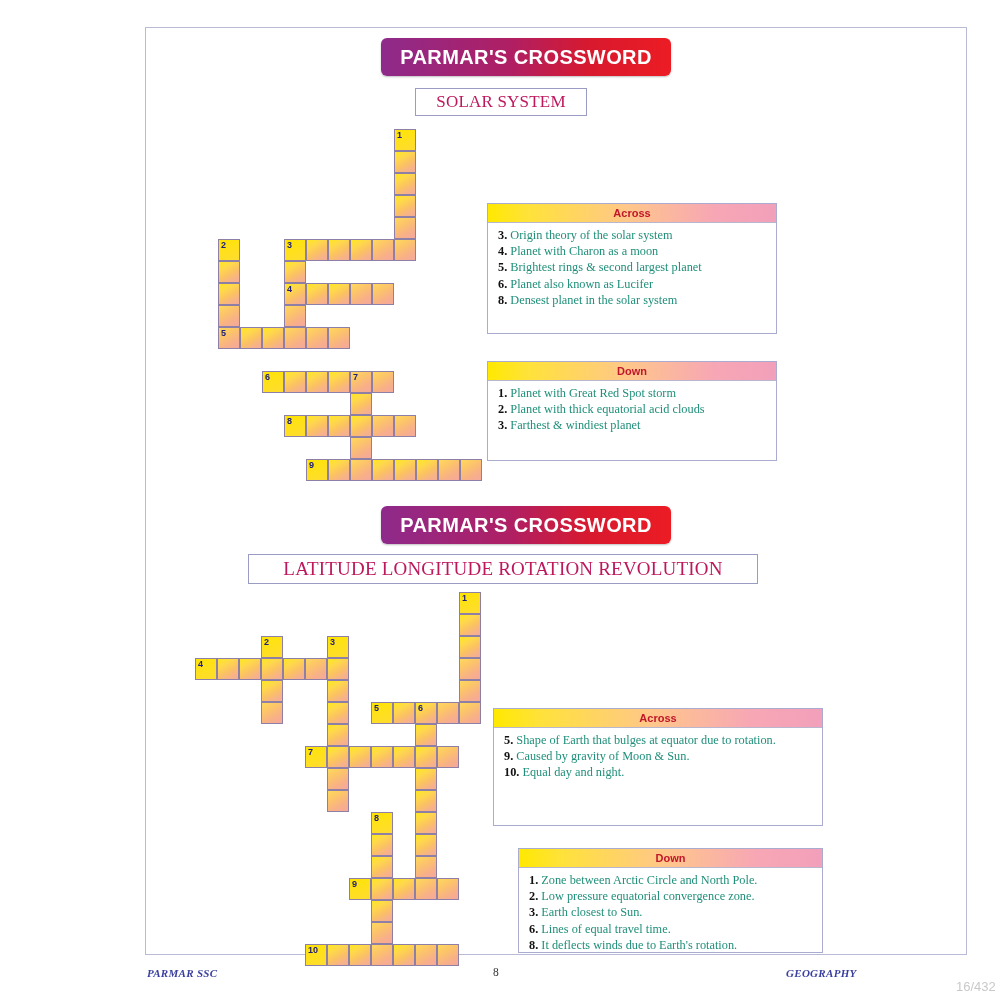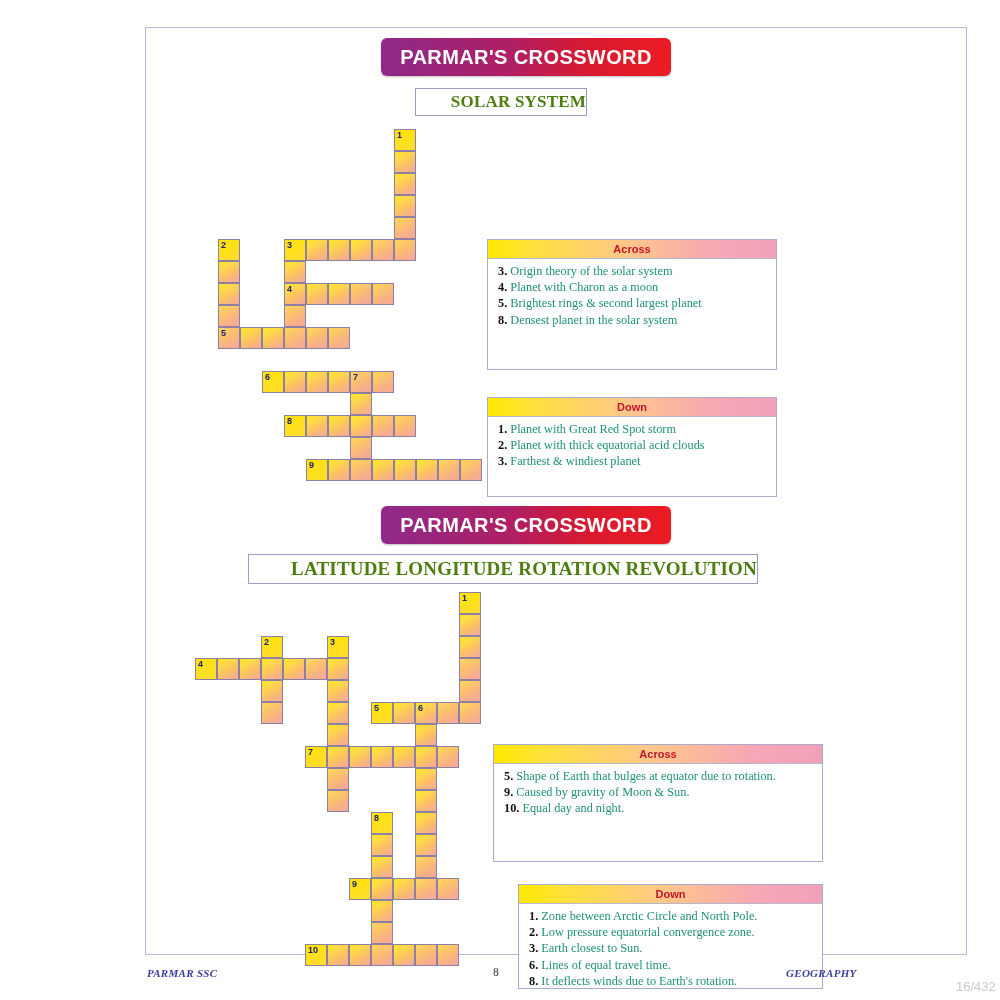--- a/index.html
+++ b/index.html
@@ -41,37 +41,36 @@
     justify-content: center;
     box-shadow: 0 1px 2px rgba(0,0,0,0.25);
     margin-left: 23px;
   }
 
   
   .subject-box {
     position: absolute;
     border: 1.5px solid #9a9cc4;
     background: #ffffff;
-    color: #4d7c0f;
+    color: #be185d;
     font-family: "Liberation Serif", serif;
-    font-weight: bold;
+    font-weight: normal;
     display: flex;
     align-items: center;
-    justify-content: flex-end;
+    justify-content: center;
     letter-spacing: 0.2px;
     box-sizing: border-box;
   }
 
   
   .clue-box {
     position: absolute;
     border: 1.2px solid #a9abcf;
     background: #ffffff;
     box-sizing: border-box;
-    margin-top: 36px;
   }
   .clue-head {
     height: 18px;
     background: linear-gradient(90deg, #ffe900 0%, #ffe23a 14%, #ffc78a 48%, #f7a7b4 78%, #f2a0bb 100%);
     color: #c0172a;
     font-family: "Liberation Sans", sans-serif;
     font-weight: bold;
     font-size: 11px;
     display: flex;
     align-items: center;
@@ -227,20 +226,21 @@
     <div class="cell pale" style="left: 438px; top: 459px;"></div>
     <div class="cell pale" style="left: 460px; top: 459px;"></div>
   </div>
 
 <div class="clue-box" id="across-box-1" style="left:487px; top:203px; width:290px; height:131px;">
   <div class="clue-head">Across</div>
   <div class="clue-list" id="across-list-1">
       <div class="clue-item"><span class="clue-num">3. </span><span>Origin theory of the solar system</span></div>
       <div class="clue-item"><span class="clue-num">4. </span><span>Planet with Charon as a moon</span></div>
       <div class="clue-item"><span class="clue-num">5. </span><span>Brightest rings &amp; second largest planet</span></div>
+      <div class="clue-item"><span class="clue-num">6. </span><span>Planet also known as Lucifer</span></div>
       <div class="clue-item"><span class="clue-num">8. </span><span>Densest planet in the solar system</span></div>
     </div>
 </div>
 
 <div class="clue-box" id="down-box-1" style="left:487px; top:361px; width:290px; height:100px;">
   <div class="clue-head">Down</div>
   <div class="clue-list" id="down-list-1">
       <div class="clue-item"><span class="clue-num">1. </span><span>Planet with Great Red Spot storm</span></div>
       <div class="clue-item"><span class="clue-num">2. </span><span>Planet with thick equatorial acid clouds</span></div>
       <div class="clue-item"><span class="clue-num">3. </span><span>Farthest &amp; windiest planet</span></div>

